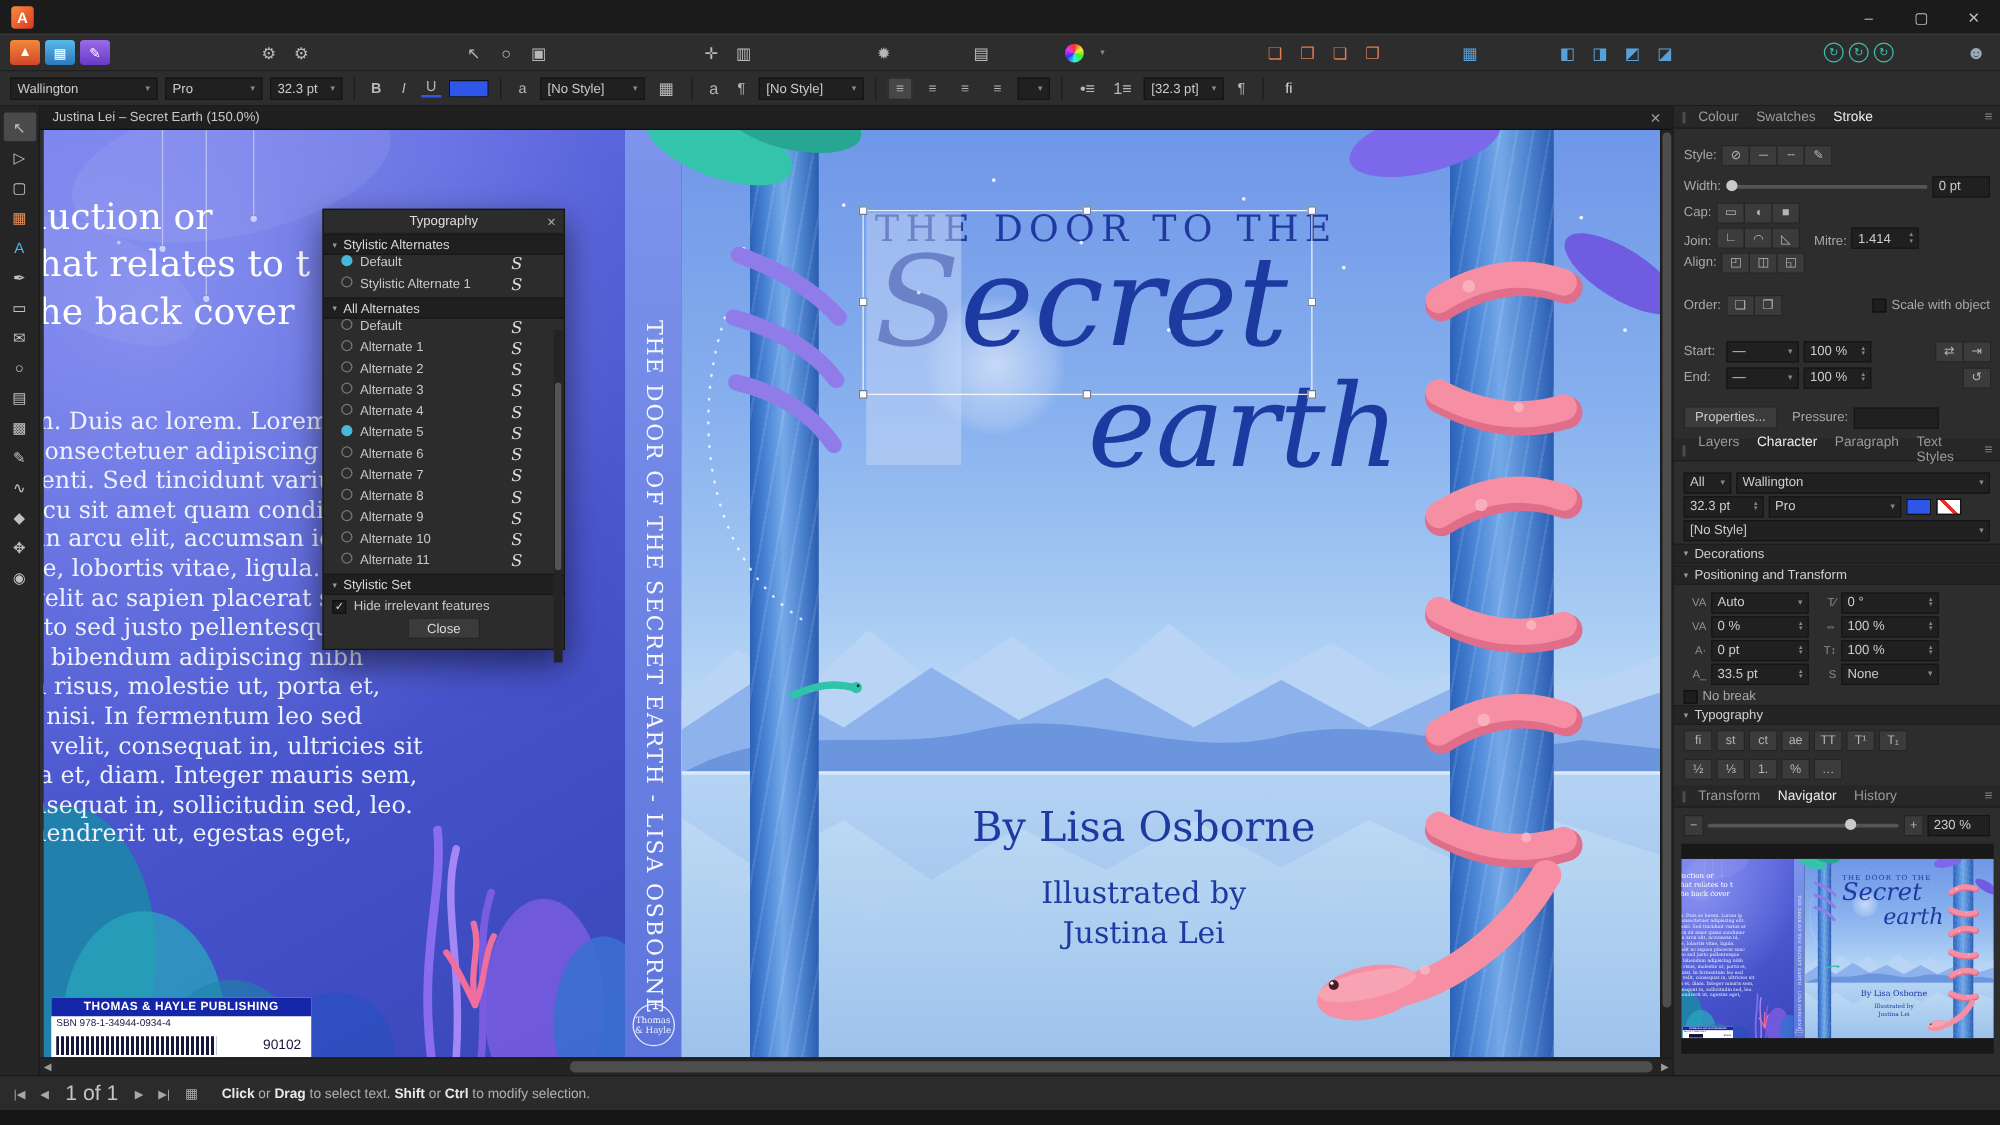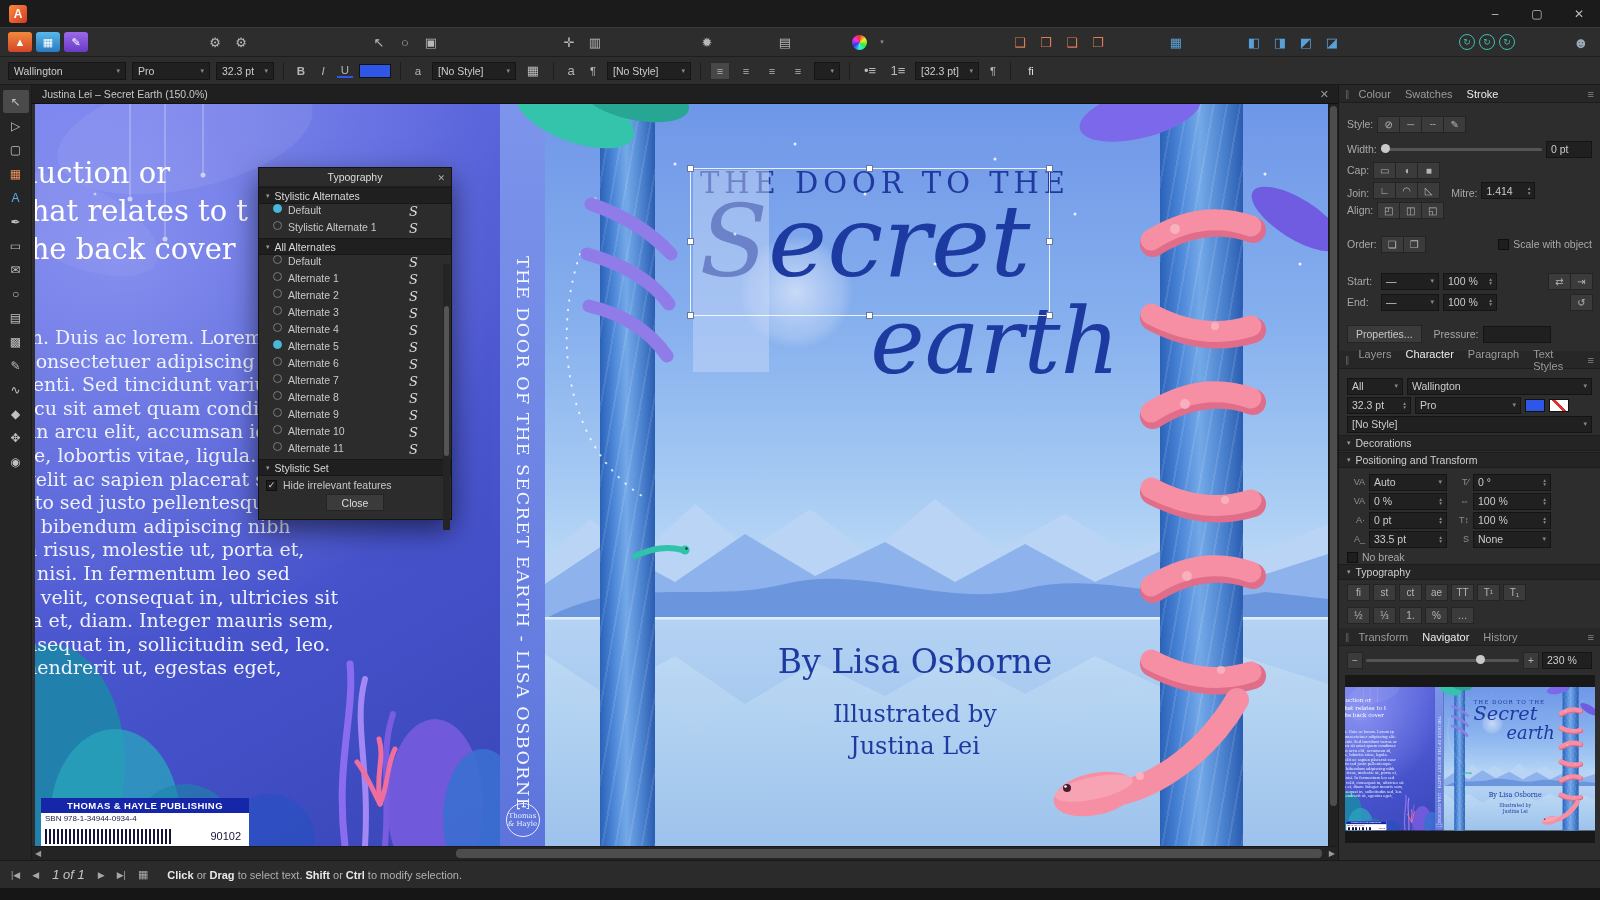--- a/index.html
+++ b/index.html
@@ -160,21 +160,21 @@
   .cswatch.slash{background:linear-gradient(45deg,#fff 44%,#e03030 44%,#e03030 56%,#fff 56%);}
   .pbtn{height:18px;padding:0 8px;background:#3b3b3b;border:1px solid #242424;color:#c8c8c8;
         display:inline-flex;align-items:center;font-size:10.5px;}
   #nav-thumb-wrap{position:absolute;left:6px;top:590px;width:250px;height:168px;background:#181818;}
   #nav-thumb{position:absolute;left:0;top:12px;width:250px;height:144px;overflow:hidden;}
   .thumb-clone{position:absolute;left:0;top:0;transform:scale(0.1934);transform-origin:0 0;}
   
   #statusbar{position:absolute;left:0;top:860px;width:1600px;height:28px;background:#2b2b2b;
              border-top:1px solid #191919;display:flex;align-items:center;padding:0 8px;gap:6px;}
   .stbtn{color:#a8a8a8;font-size:9px;padding:0 3px;}
-  .stpage{color:#c5c5c5;font-size:13px;padding:0 4px;font-style:italic;}
+  .stpage{color:#c5c5c5;font-size:17px;padding:0 4px;}
   #hint{font-size:11px;color:#b0b0b0;margin-left:10px;}
   #hint .b{font-weight:bold;color:#e9e9e9;}
   #bottomfill{position:absolute;left:0;top:888px;width:1600px;height:12px;background:#161616;}
 </style>
 </head>
 <body>
 
 <div id="app">
 
   <div id="titlebar">
@@ -731,21 +731,21 @@
         <span style="display:flex;">
             <span class="ptab">Layers</span>
             <span class="ptab active">Character</span>
             <span class="ptab">Paragraph</span>
             <span class="ptab">Text Styles</span>
           </span>
         <span class="pmenu">≡</span>
       </div>
 
       <div class="row" style="top:292px;">
-        <span class="fld" style="width:56px;">
+        <span class="fld" style="width:38px;">
           <span>All</span>
           <span class="caret">▾</span>
         </span>
         <span class="fld" style="flex:1;">
           <span>Wallington</span>
           <span class="caret">▾</span>
         </span>
       </div>
       <div class="row" style="top:311px;">
         <span class="fld" style="width:64px;">

